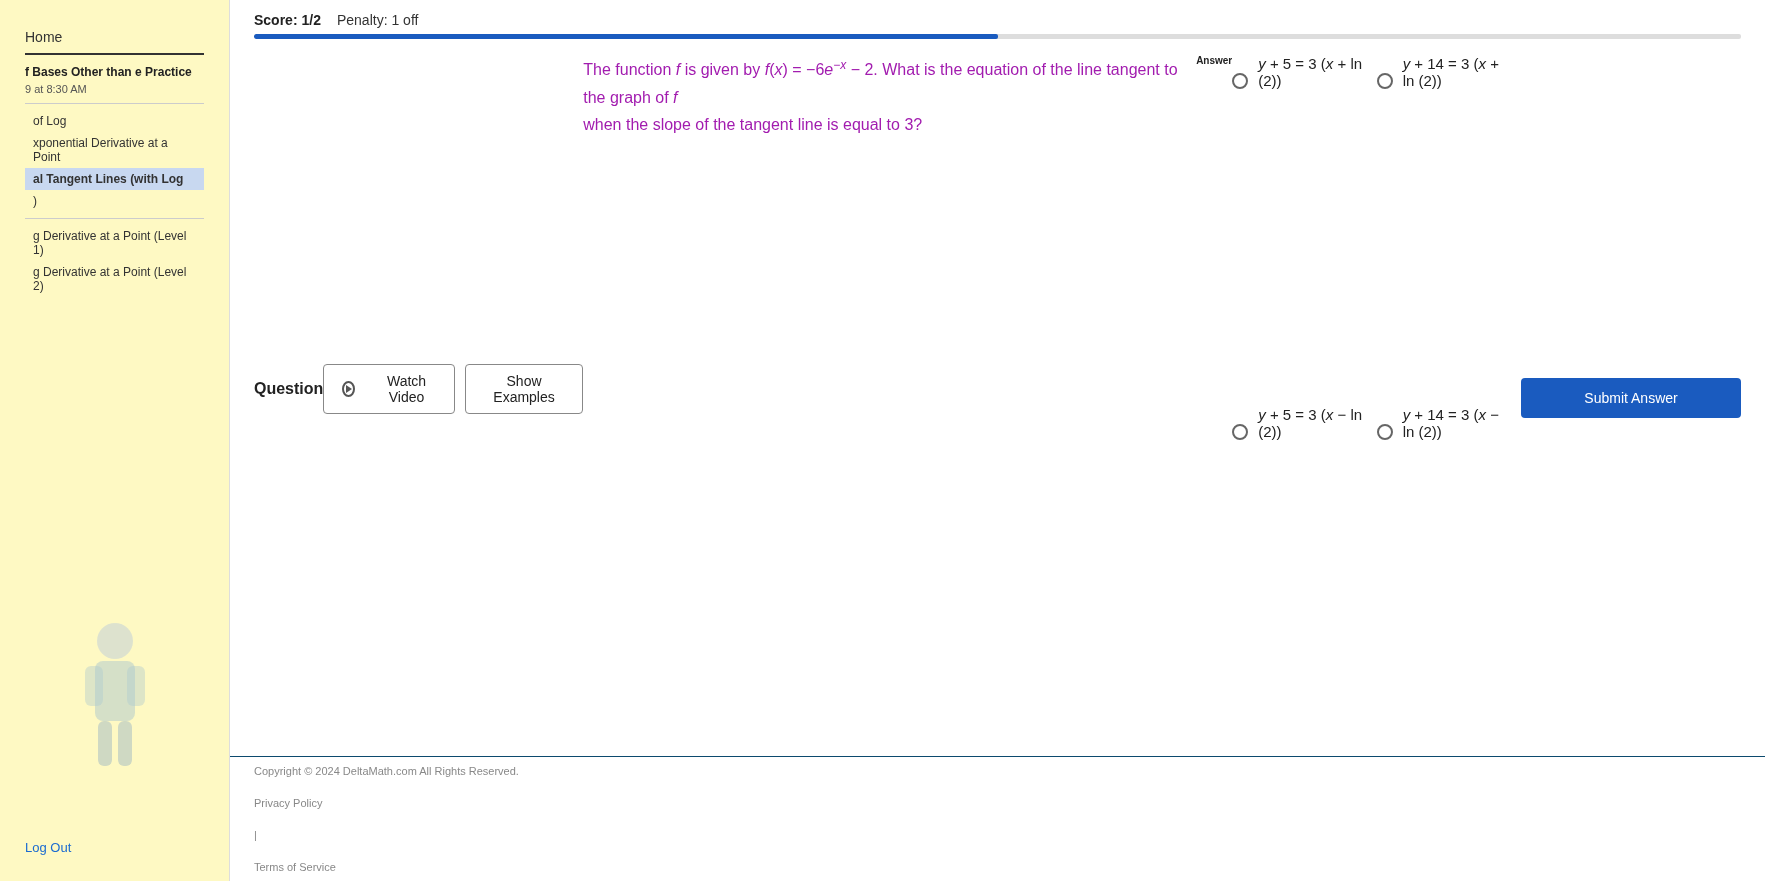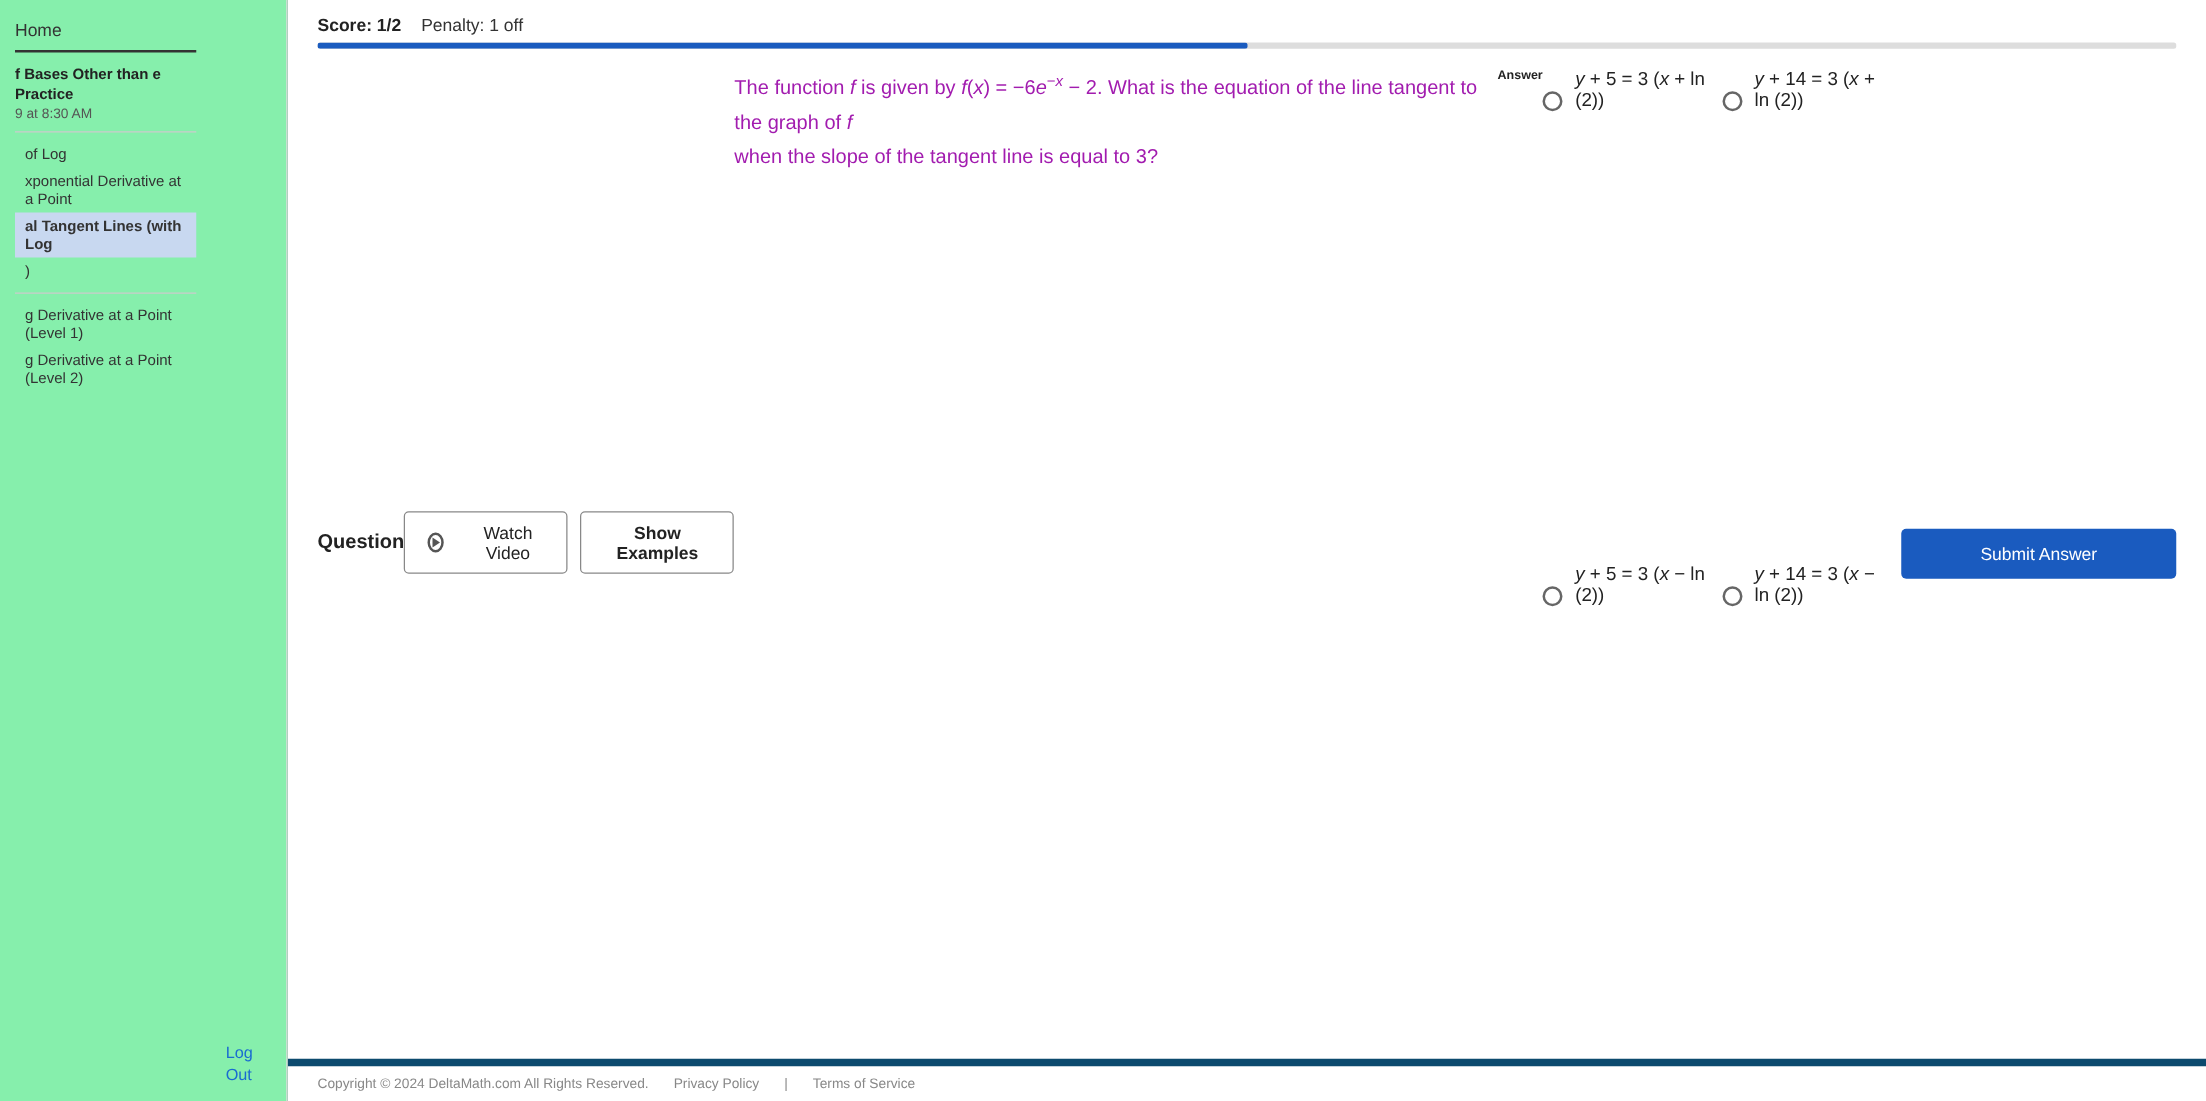--- a/index.html
+++ b/index.html
@@ -5,25 +5,25 @@
     * { box-sizing: border-box; margin: 0; padding: 0; }
     body {
       font-family: Arial, sans-serif;
       background: #1a1a2e;
       display: flex;
       height: 881px;
       overflow: hidden;
     }
     .sidebar {
       width: 230px;
-      background: #86efac;
+      background: #fef9c3;
       border-right: 1px solid #ddd;
       display: flex;
-      flex-direction: row;
-      padding: 0;
+      flex-direction: column;
+      padding: 13px;
       min-width: 230px;
       height: 100%;
       overflow: hidden;
       position: relative;
     }
     .sidebar-top {
       padding: 16px 12px 8px 12px;
     }
     .sidebar-home {
       font-size: 14px;
@@ -163,21 +163,21 @@
       font-weight: 500;
     }
     .show-examples-btn {
       border: 1.5px solid #888;
       background: #fff;
       border-radius: 4px;
       padding: 8px 18px;
       font-size: 14px;
       color: #222;
       cursor: pointer;
-      font-weight: 700;
+      font-weight: 400;
     }
     .play-icon {
       display: inline-block;
       width: 16px;
       height: 16px;
       border: 2px solid #555;
       border-radius: 50%;
       position: relative;
     }
     .play-icon::after {
@@ -245,21 +245,22 @@
       white-space: nowrap;
       align-self: center;
       grid-row: span 2;
     }
     .footer {
       padding: 8px 24px;
       font-size: 11px;
       color: #888;
       display: flex;
       gap: 20px;
-      border-top: 6px solid #0c4a6e;
+      border-top: 1px solid #0c4a6e;
+      flex-direction: column;
     }
     .footer a {
       color: #888;
       text-decoration: none;
     }
     sup { font-size: 0.75em; }
   </style>
 </head>
 <body>
 

